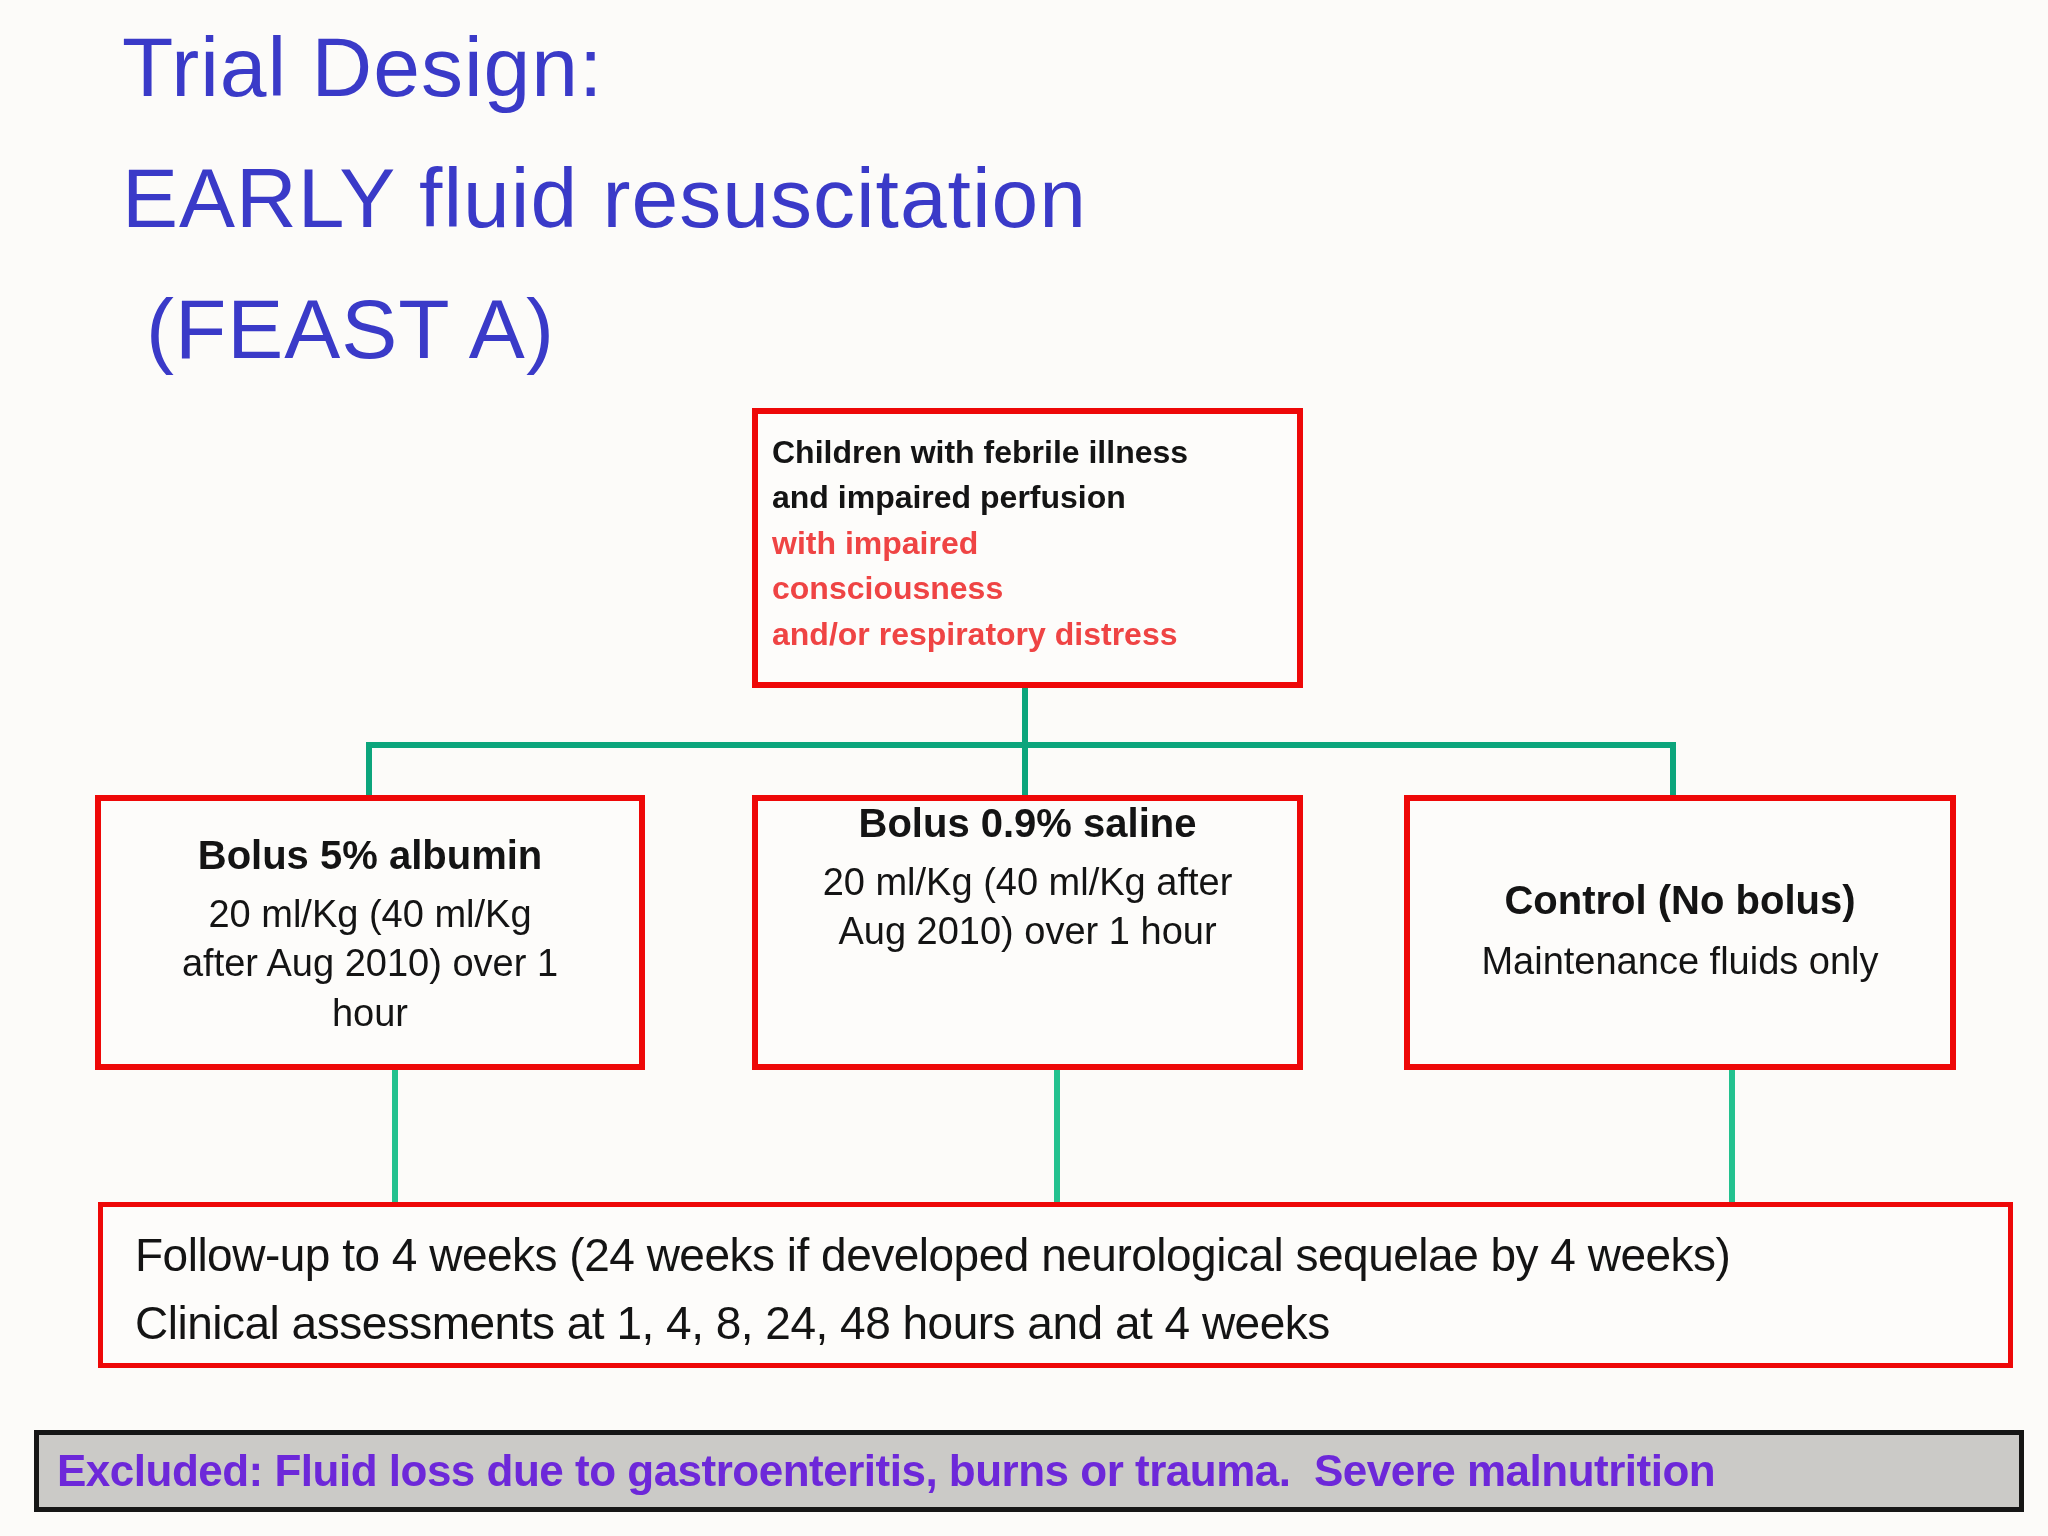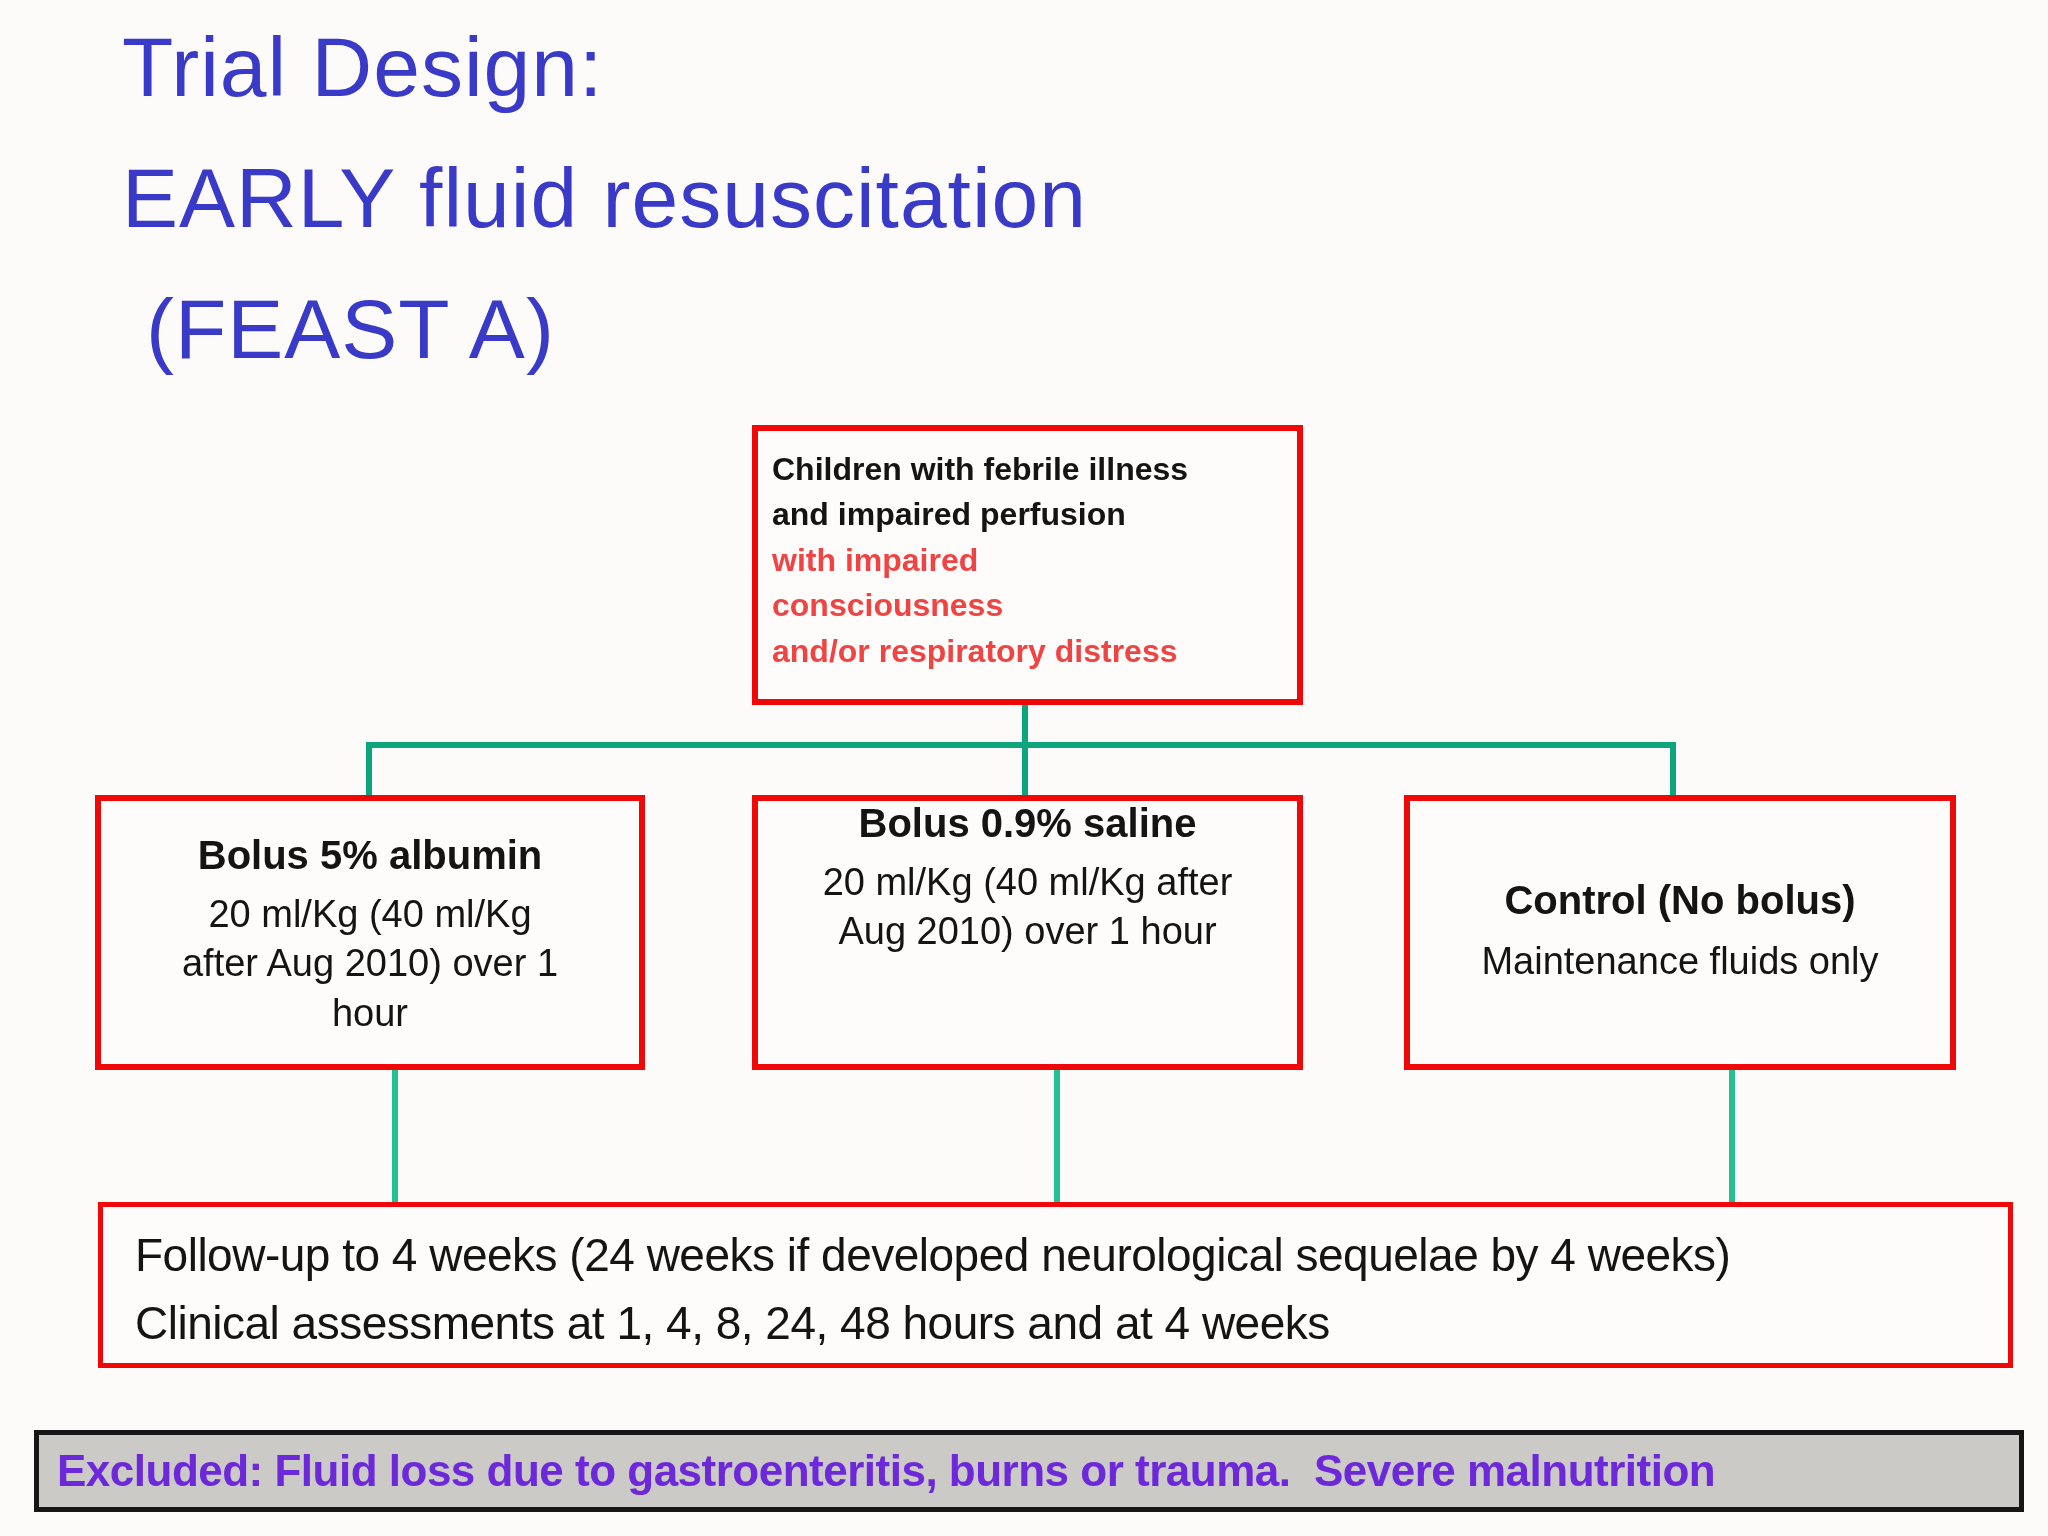--- a/index.html
+++ b/index.html
@@ -11,21 +11,21 @@
   
   .title{position:absolute;left:122px;top:2px;font-size:84px;line-height:1.56;
          color:#3a3ac8;letter-spacing:1px;}
   .title .indent{padding-left:24px;}
 
   
   .redbox{position:absolute;box-sizing:border-box;border:6px solid #ee0808;background:#fdfcfa;}
 
   
   .eligibility{left:752px;top:408px;width:551px;height:280px;
-    padding:16px 10px 8px 14px;font-weight:bold;font-size:32px;line-height:1.42;margin-top:17px;}
+    padding:16px 10px 8px 14px;font-weight:bold;font-size:32px;line-height:1.42;}
   .pre{white-space:pre-line;}
   .red-text{color:#ef4444;}
 
   
   .graybox{position:absolute;left:1498px;top:436px;width:466px;height:248px;
     box-sizing:border-box;border:4px solid #161616;background:#c9c8c5;
     padding:8px 8px 8px 14px;font-size:30px;line-height:1.2;letter-spacing:-0.3px;}
   .g-title{font-weight:bold;}
   .g-sub{font-style:italic;}
 

